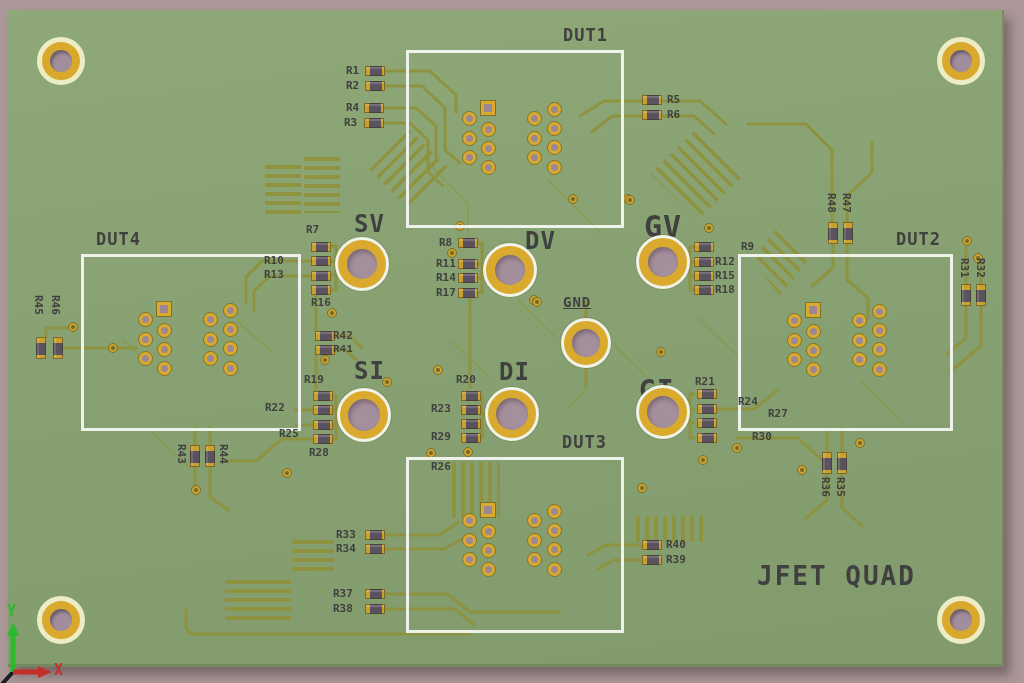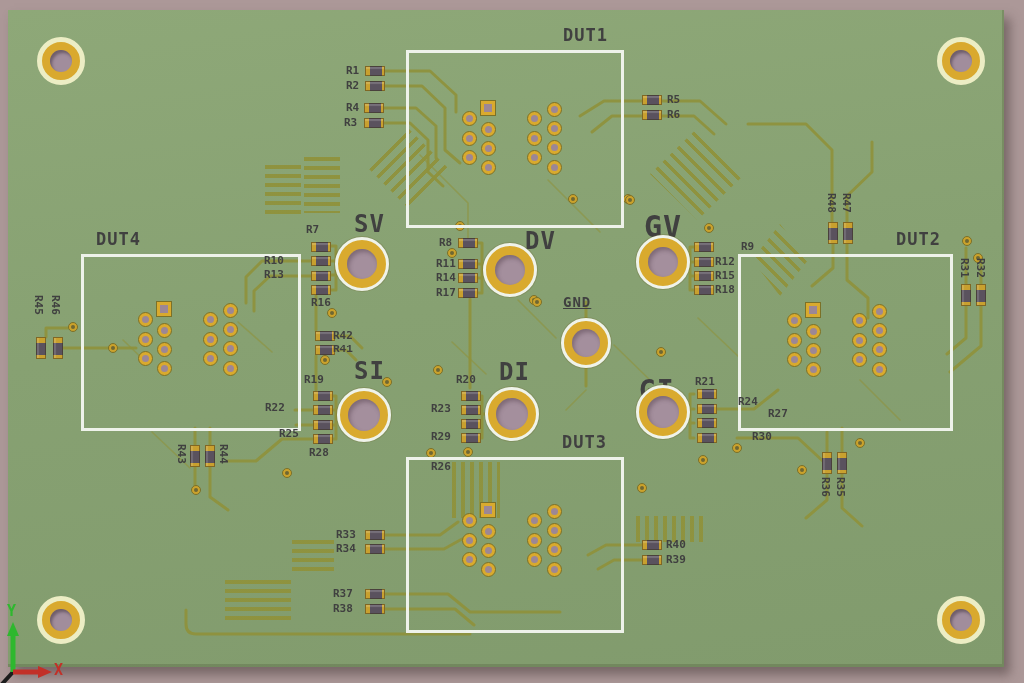--- a/index.html
+++ b/index.html
@@ -85,20 +85,21 @@
     <div class="m" style="left:265px;top:165px;width:36px;height:52px;background:repeating-linear-gradient(180deg,#8f923c 0 4px,transparent 4px 9px)"></div>
     <div class="m" style="left:304px;top:157px;width:36px;height:56px;background:repeating-linear-gradient(180deg,#8f923c 0 4px,transparent 4px 9px)"></div>
     <div class="m dm" style="left:368px;top:128px;width:80px;height:80px;background:repeating-linear-gradient(135deg,#8f923c 0 3.5px,transparent 3.5px 10px)"></div>
     <div class="m dm" style="left:650px;top:128px;width:95px;height:92px;background:repeating-linear-gradient(45deg,#8f923c 0 3.5px,transparent 3.5px 10px)"></div>
     <div class="m dm" style="left:752px;top:224px;width:56px;height:72px;background:repeating-linear-gradient(45deg,#8f923c 0 3.5px,transparent 3.5px 10px)"></div>
     <div class="m" style="left:452px;top:462px;width:48px;height:56px;background:repeating-linear-gradient(90deg,#8f923c 0 4px,transparent 4px 9px)"></div>
     <div class="m" style="left:636px;top:516px;width:70px;height:26px;background:repeating-linear-gradient(90deg,#8f923c 0 4px,transparent 4px 9px)"></div>
     <div class="m" style="left:225px;top:580px;width:66px;height:44px;background:repeating-linear-gradient(180deg,#8f923c 0 4px,transparent 4px 9px)"></div>
     <div class="m" style="left:292px;top:540px;width:42px;height:34px;background:repeating-linear-gradient(180deg,#8f923c 0 4px,transparent 4px 9px)"></div>
 
+    <span class="slk title" id="title-el" style="left: 757px; top: 563px;">JFET QUAD</span>
 
     <svg width="90" height="95" style="position:absolute;left:0;top:596px;overflow:visible">
       <line x1="13" y1="76" x2="2" y2="88" stroke="#1c1c1c" stroke-width="4"></line>
       <line x1="13" y1="76" x2="13" y2="38" stroke="#2eb82e" stroke-width="5"></line>
       <polygon points="7,40 19,40 13,26" fill="#2eb82e"></polygon>
       <line x1="13" y1="76" x2="40" y2="76" stroke="#c23028" stroke-width="5"></line>
       <polygon points="38,70 38,82 52,76" fill="#c23028"></polygon>
     </svg>
     <span class="ax-lbl" style="left:7px;top:604px;color:#2eb82e">Y</span>
     <span class="ax-lbl" style="left:54px;top:663px;color:#c23028">X</span>

